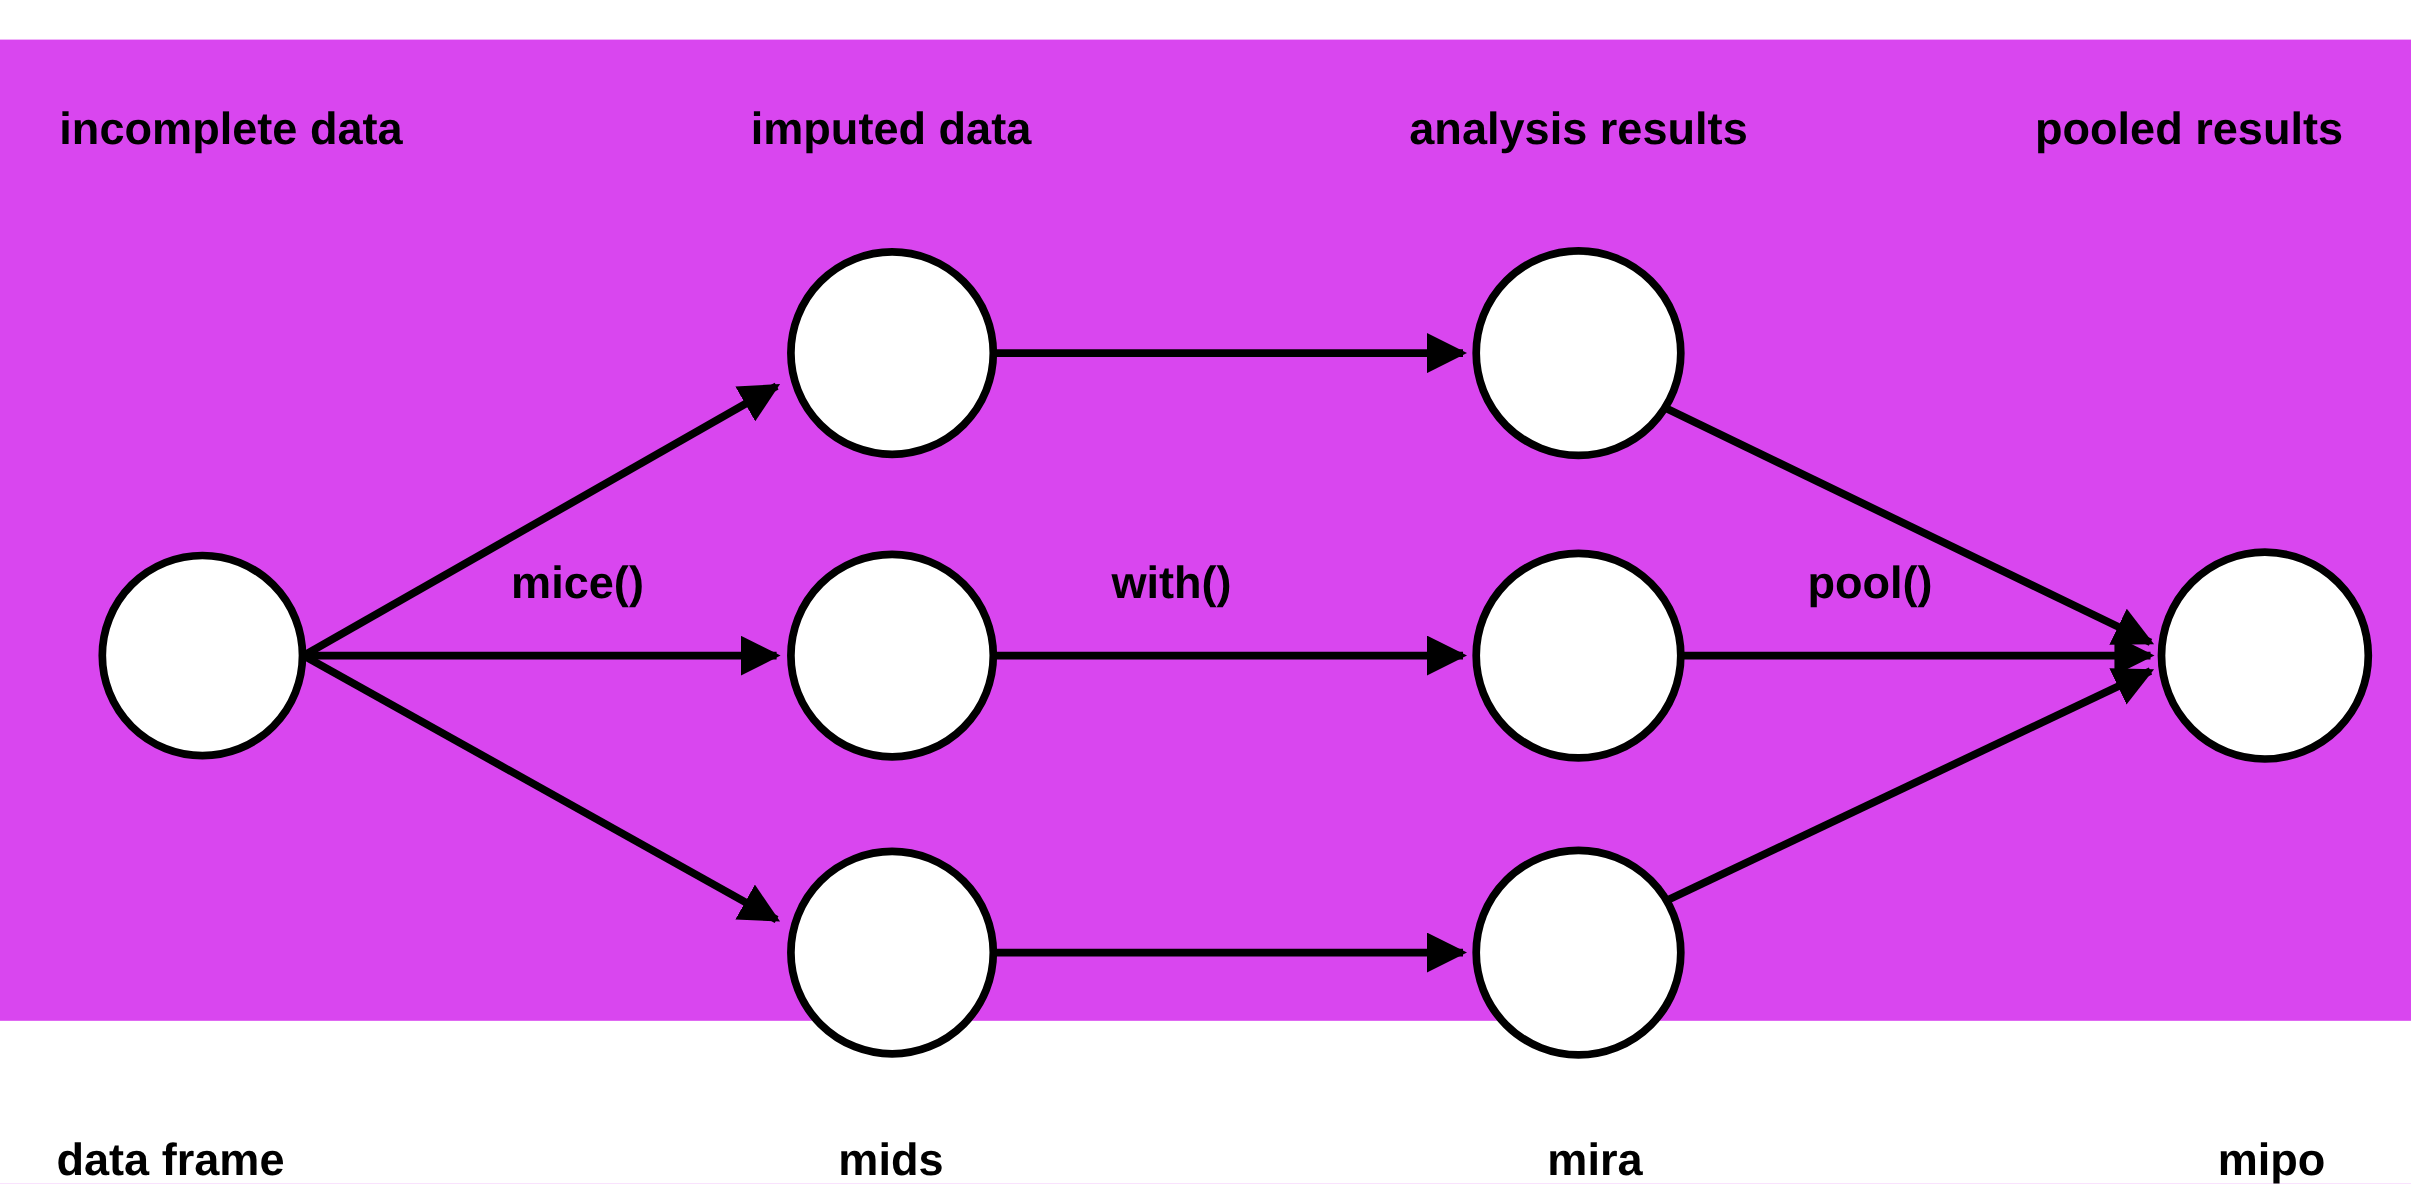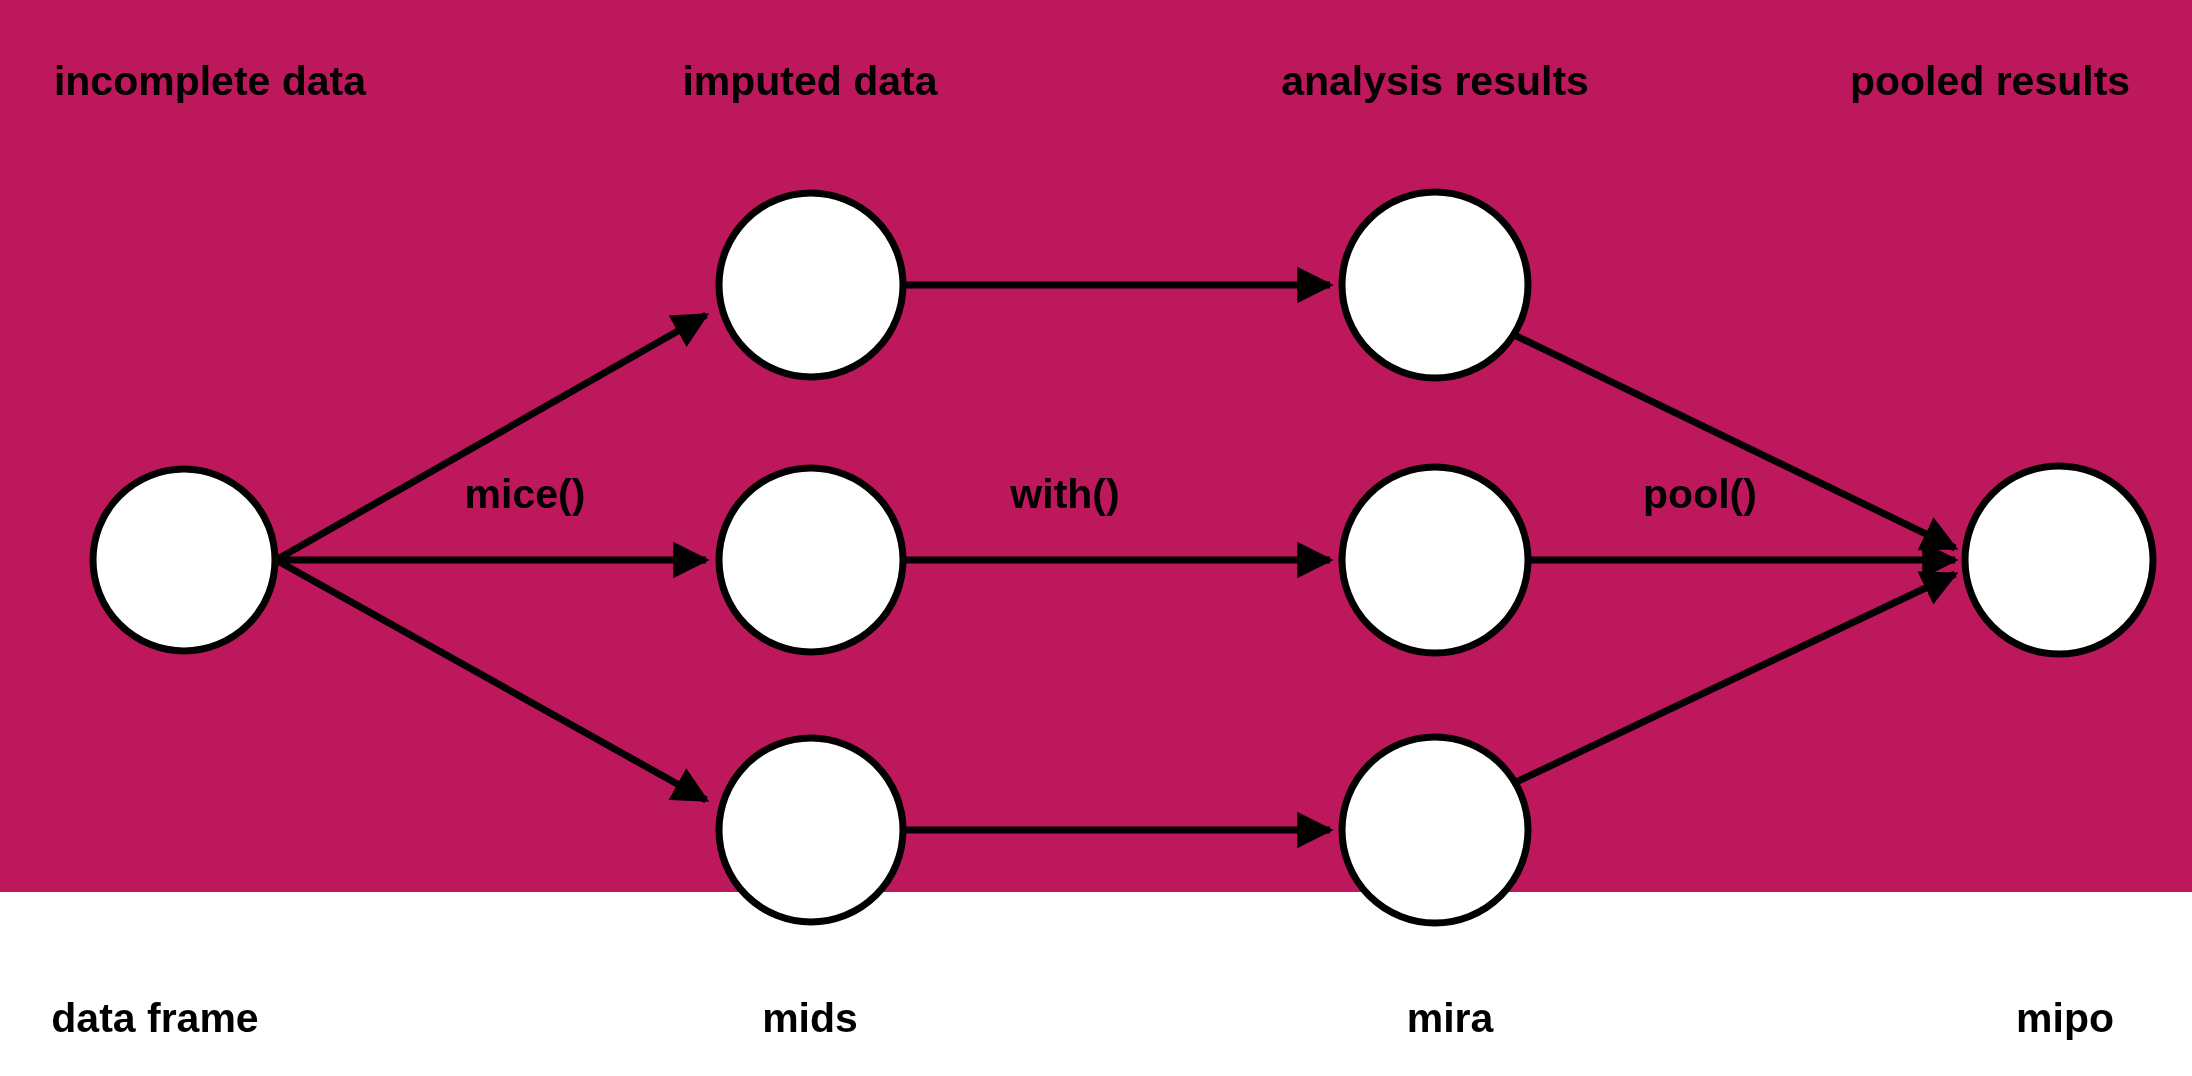--- a/index.html
+++ b/index.html
@@ -10,21 +10,22 @@
   body {
     width: 2192px;
     height: 1076px;
     font-family: "Liberation Sans", sans-serif;
     overflow: hidden;
   }
   #diagram-root {
     position: relative;
     width: 2192px;
     height: 892px;
-    background: #be185d;
+    background: #d946ef;
+    margin-top: 36px;
   }
   svg#mice-workflow {
     display: block;
     width: 2192px;
     height: 1076px;
   }
   .node-circle {
     fill: #ffffff;
     stroke: #000000;
     stroke-width: 7;

